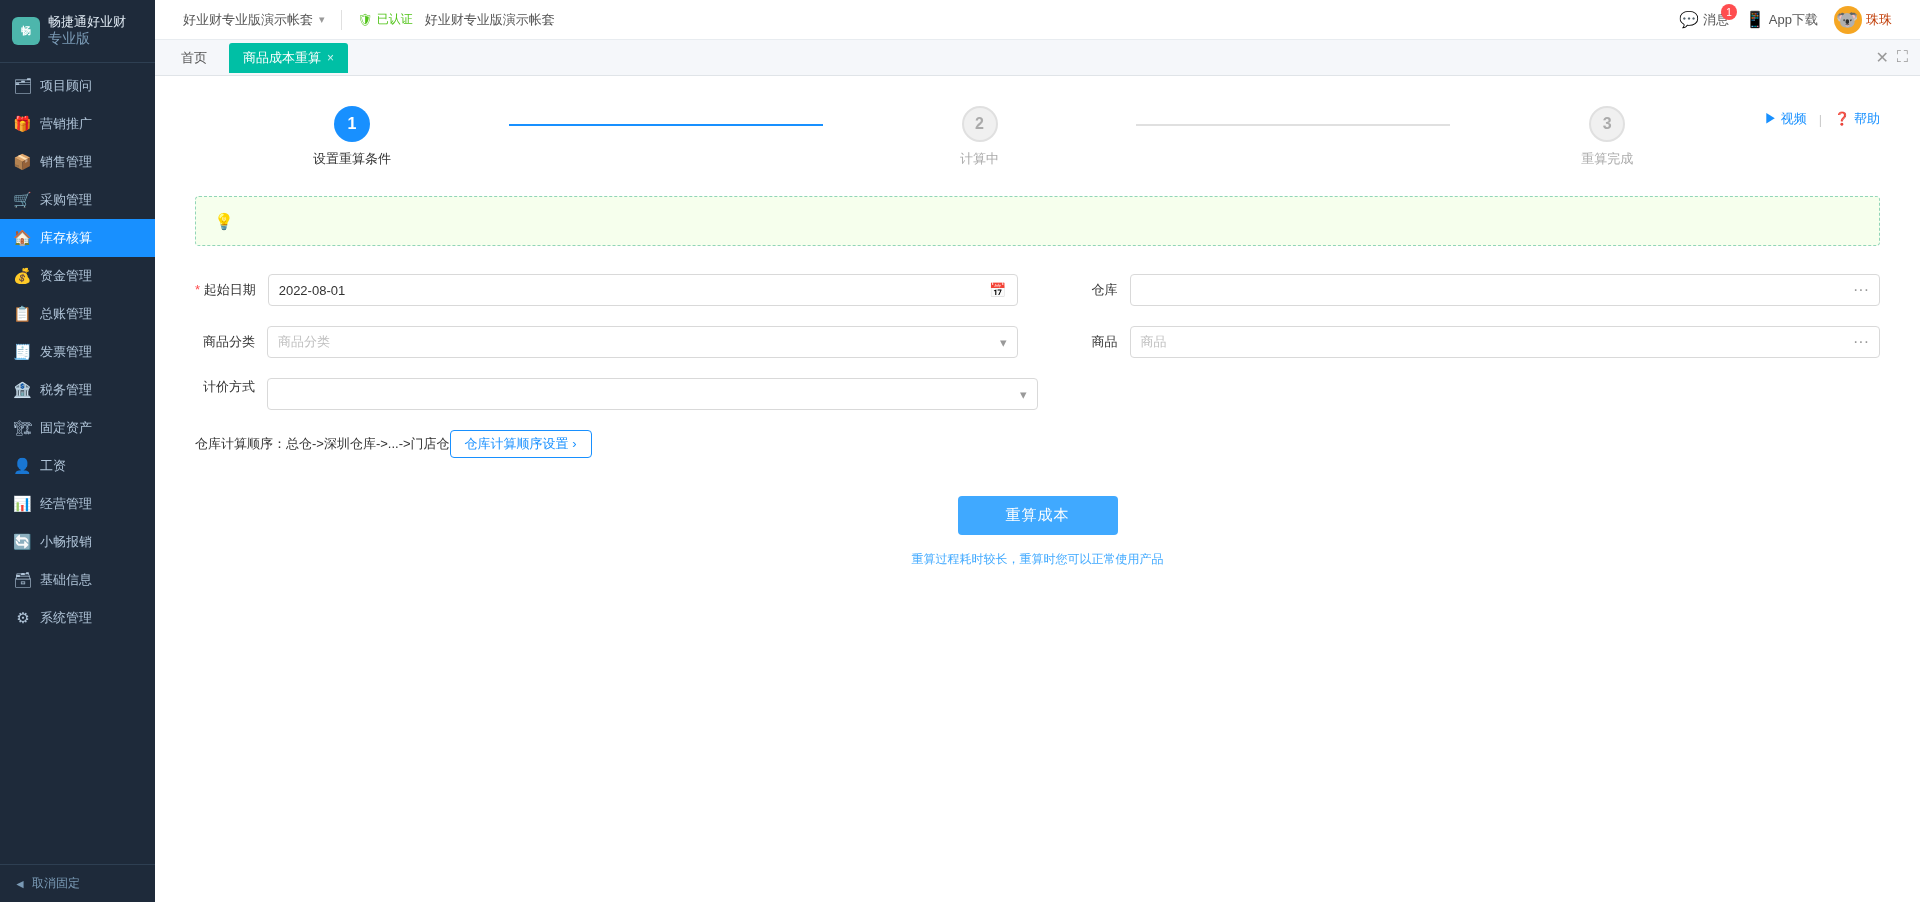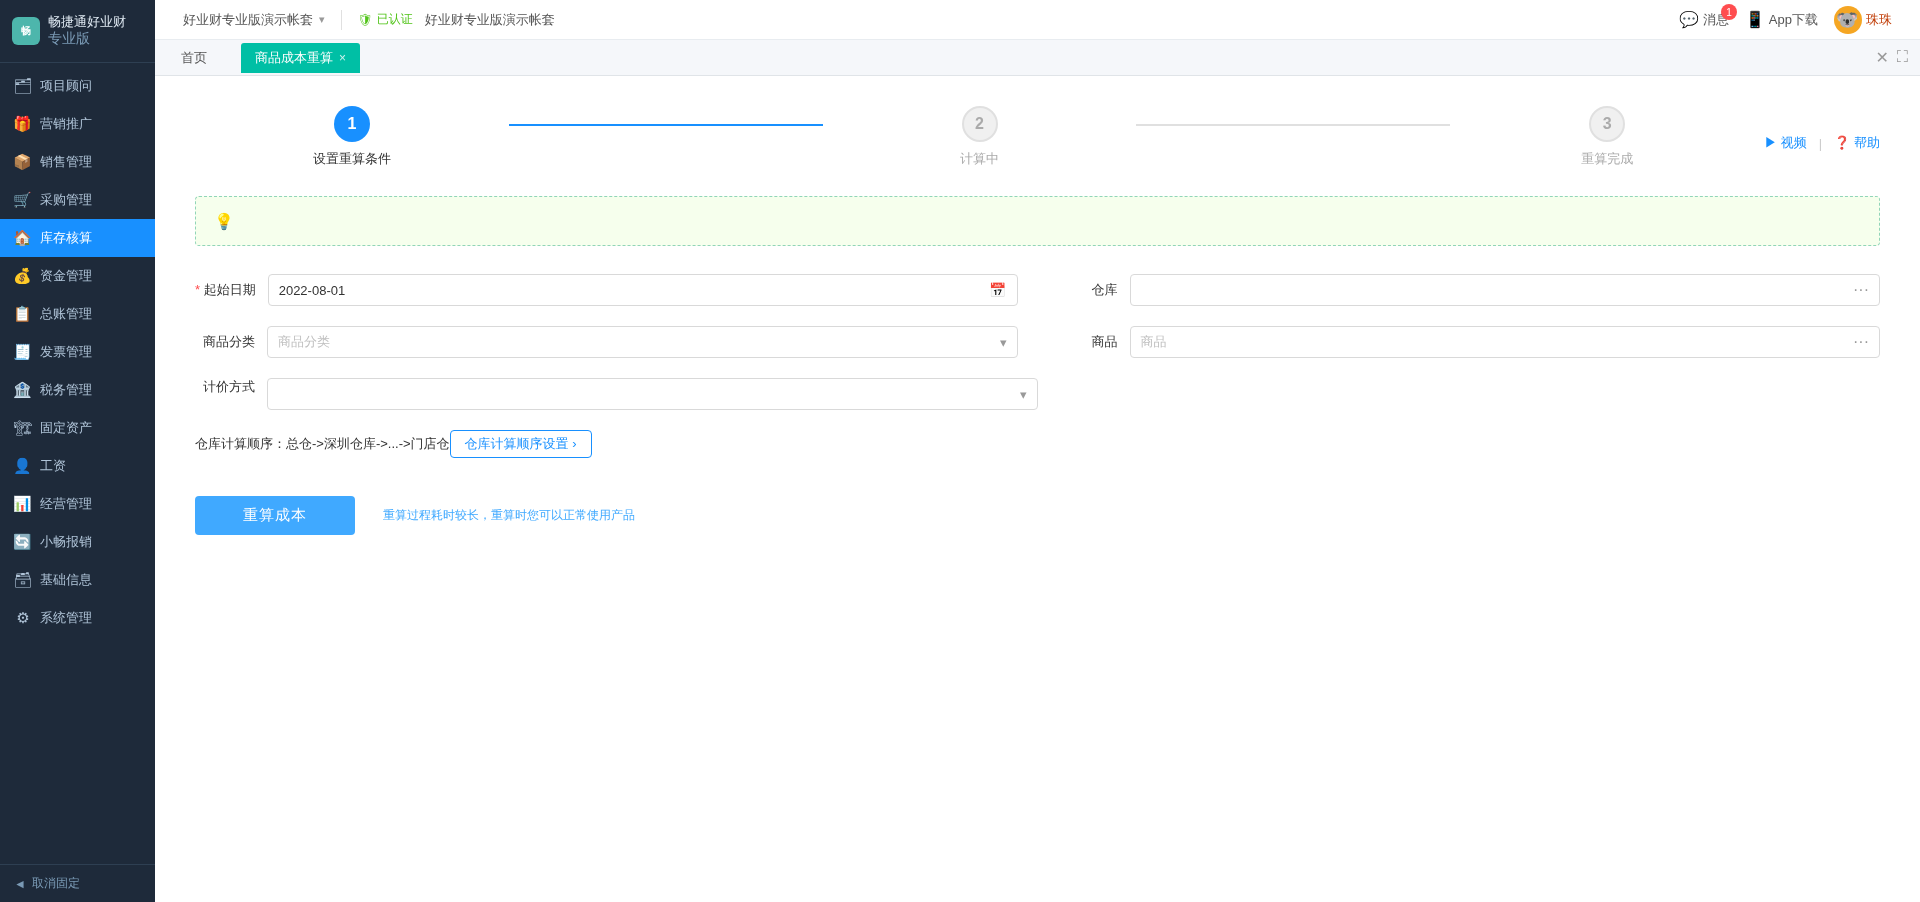--- a/index.html
+++ b/index.html
@@ -113,21 +113,21 @@
 
     
     .tabbar {
       background: #f5f7fa;
       border-bottom: 1px solid #e0e4e8;
       display: flex;
       align-items: center;
       padding: 0 12px;
       height: 36px;
       flex-shrink: 0;
-      gap: 20px;
+      gap: 8px;
     }
     .tab-item {
       padding: 6px 14px;
       font-size: 13px;
       cursor: pointer;
       color: #555;
       border-radius: 3px 3px 0 0;
       display: flex; align-items: center; gap: 6px;
     }
     .tab-item.active {
@@ -179,21 +179,21 @@
       height: 2px;
       background: #e0e0e0;
       margin-top: 18px;
       position: relative;
     }
     .step-connector.active { background: #1890ff; }
     .stepper-top-right {
       margin-left: auto;
       display: flex; align-items: center; gap: 12px;
       font-size: 13px; color: #1890ff;
-      margin-top: 28px;
+      margin-top: 4px;
     }
 
     
     .info-box {
       border: 1px dashed #91d5b8;
       background: #f6ffed;
       border-radius: 4px;
       padding: 14px 18px;
       margin-bottom: 28px;
       display: flex;
@@ -267,23 +267,23 @@
       border-radius: 4px;
       padding: 4px 14px;
       font-size: 13px;
       cursor: pointer;
       display: flex; align-items: center; gap: 4px;
     }
 
     
     .recalc-area {
       display: flex;
-      flex-direction: row;
-      align-items: center;
-      gap: 28px;
+      flex-direction: column;
+      align-items: center;
+      gap: 16px;
       margin-top: 10px;
     }
     .recalc-btn {
       background: #40a9ff;
       color: white;
       border: none;
       border-radius: 4px;
       padding: 10px 48px;
       font-size: 15px;
       cursor: pointer;

